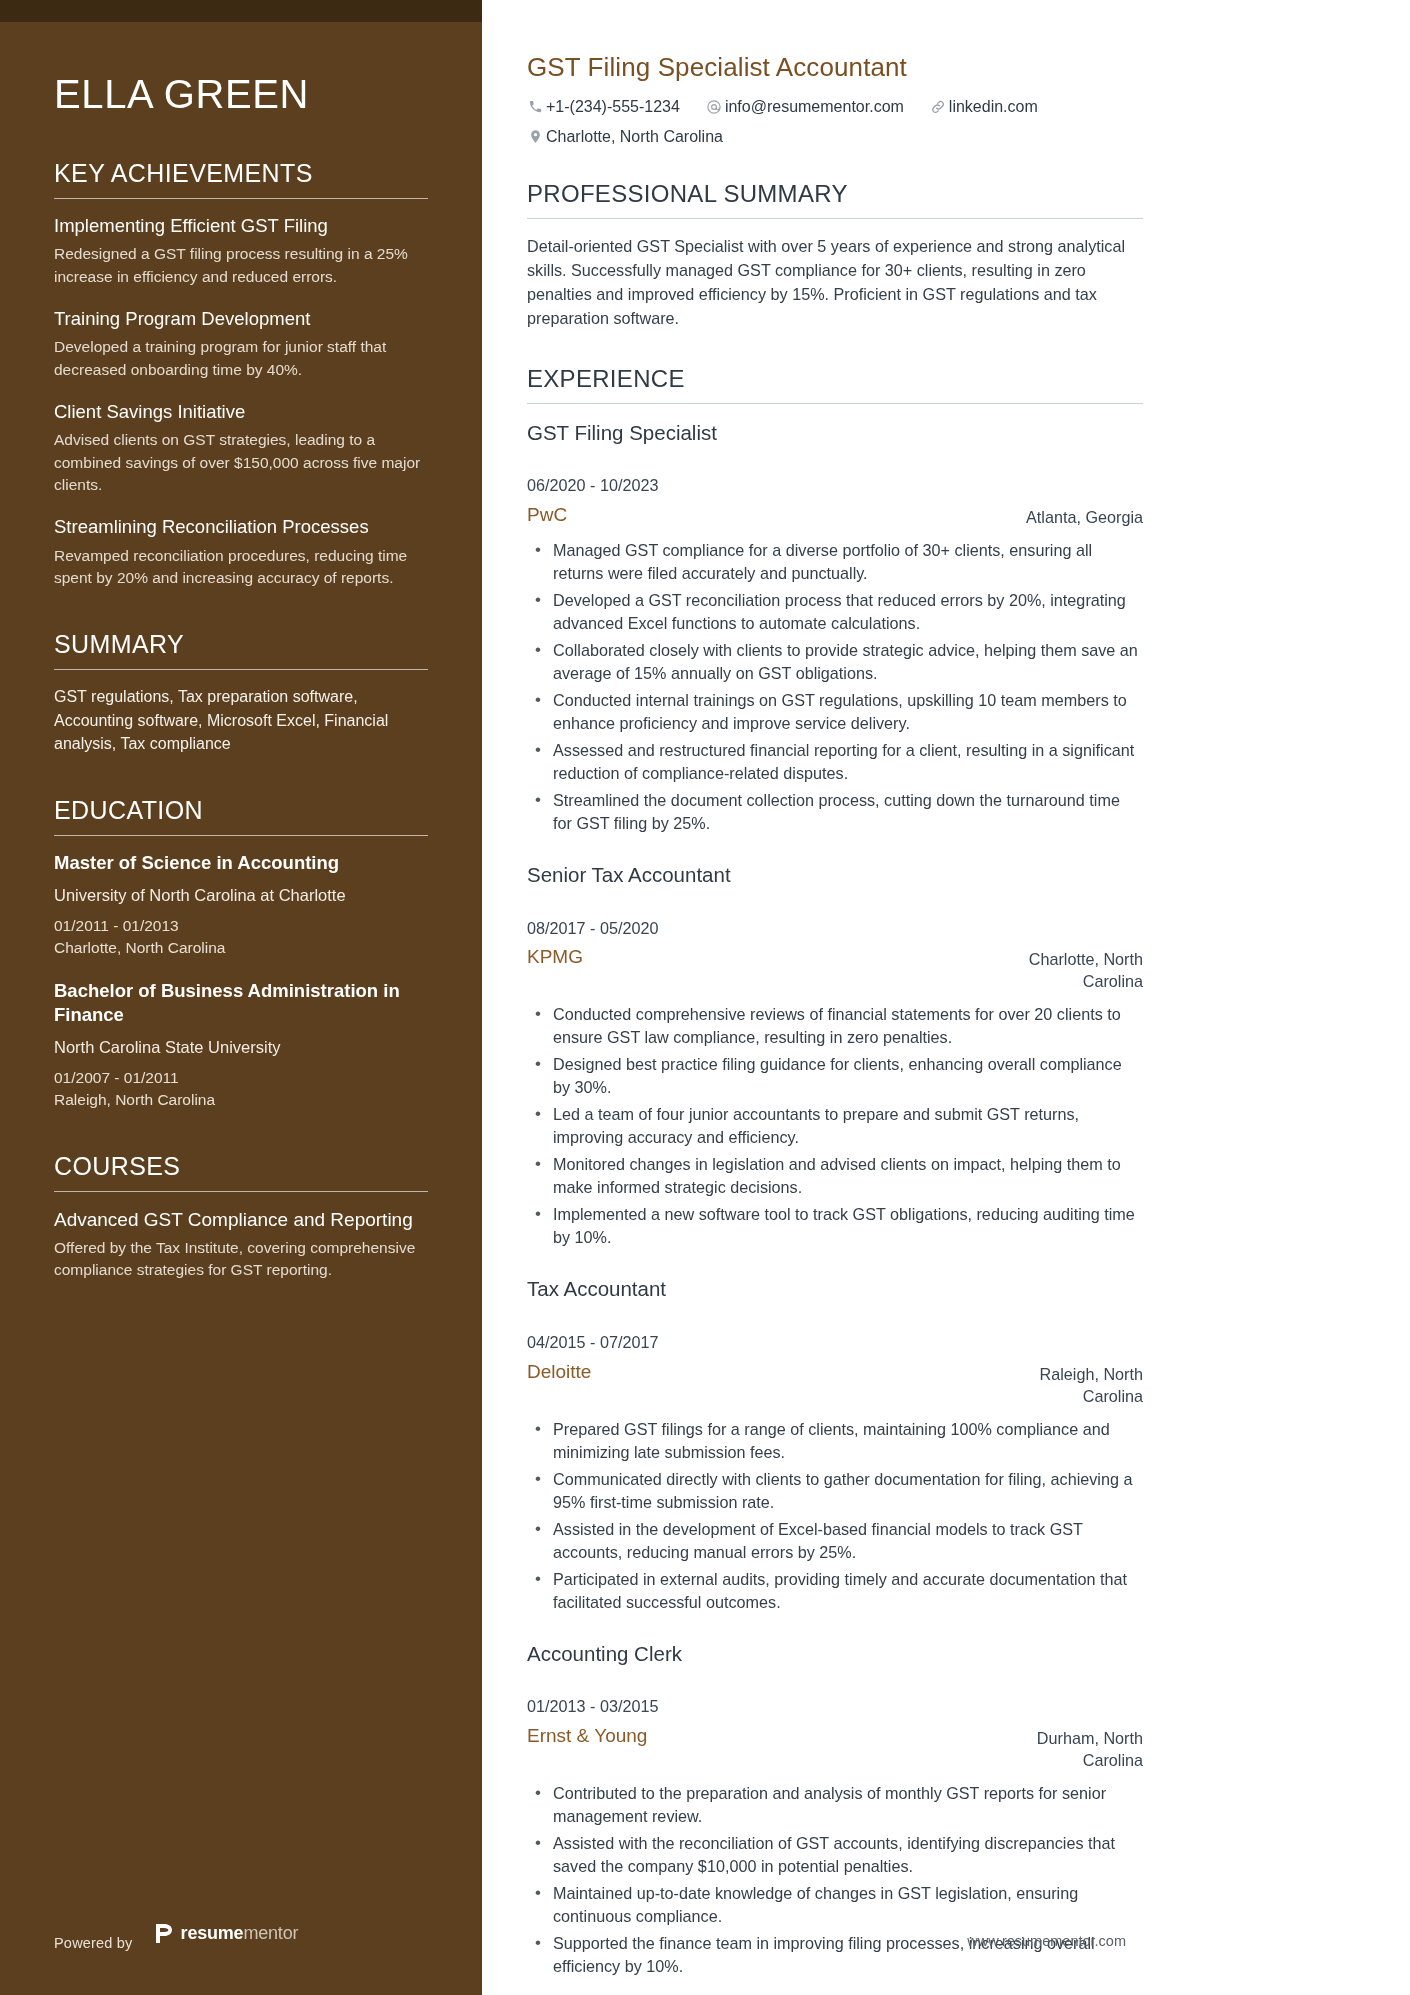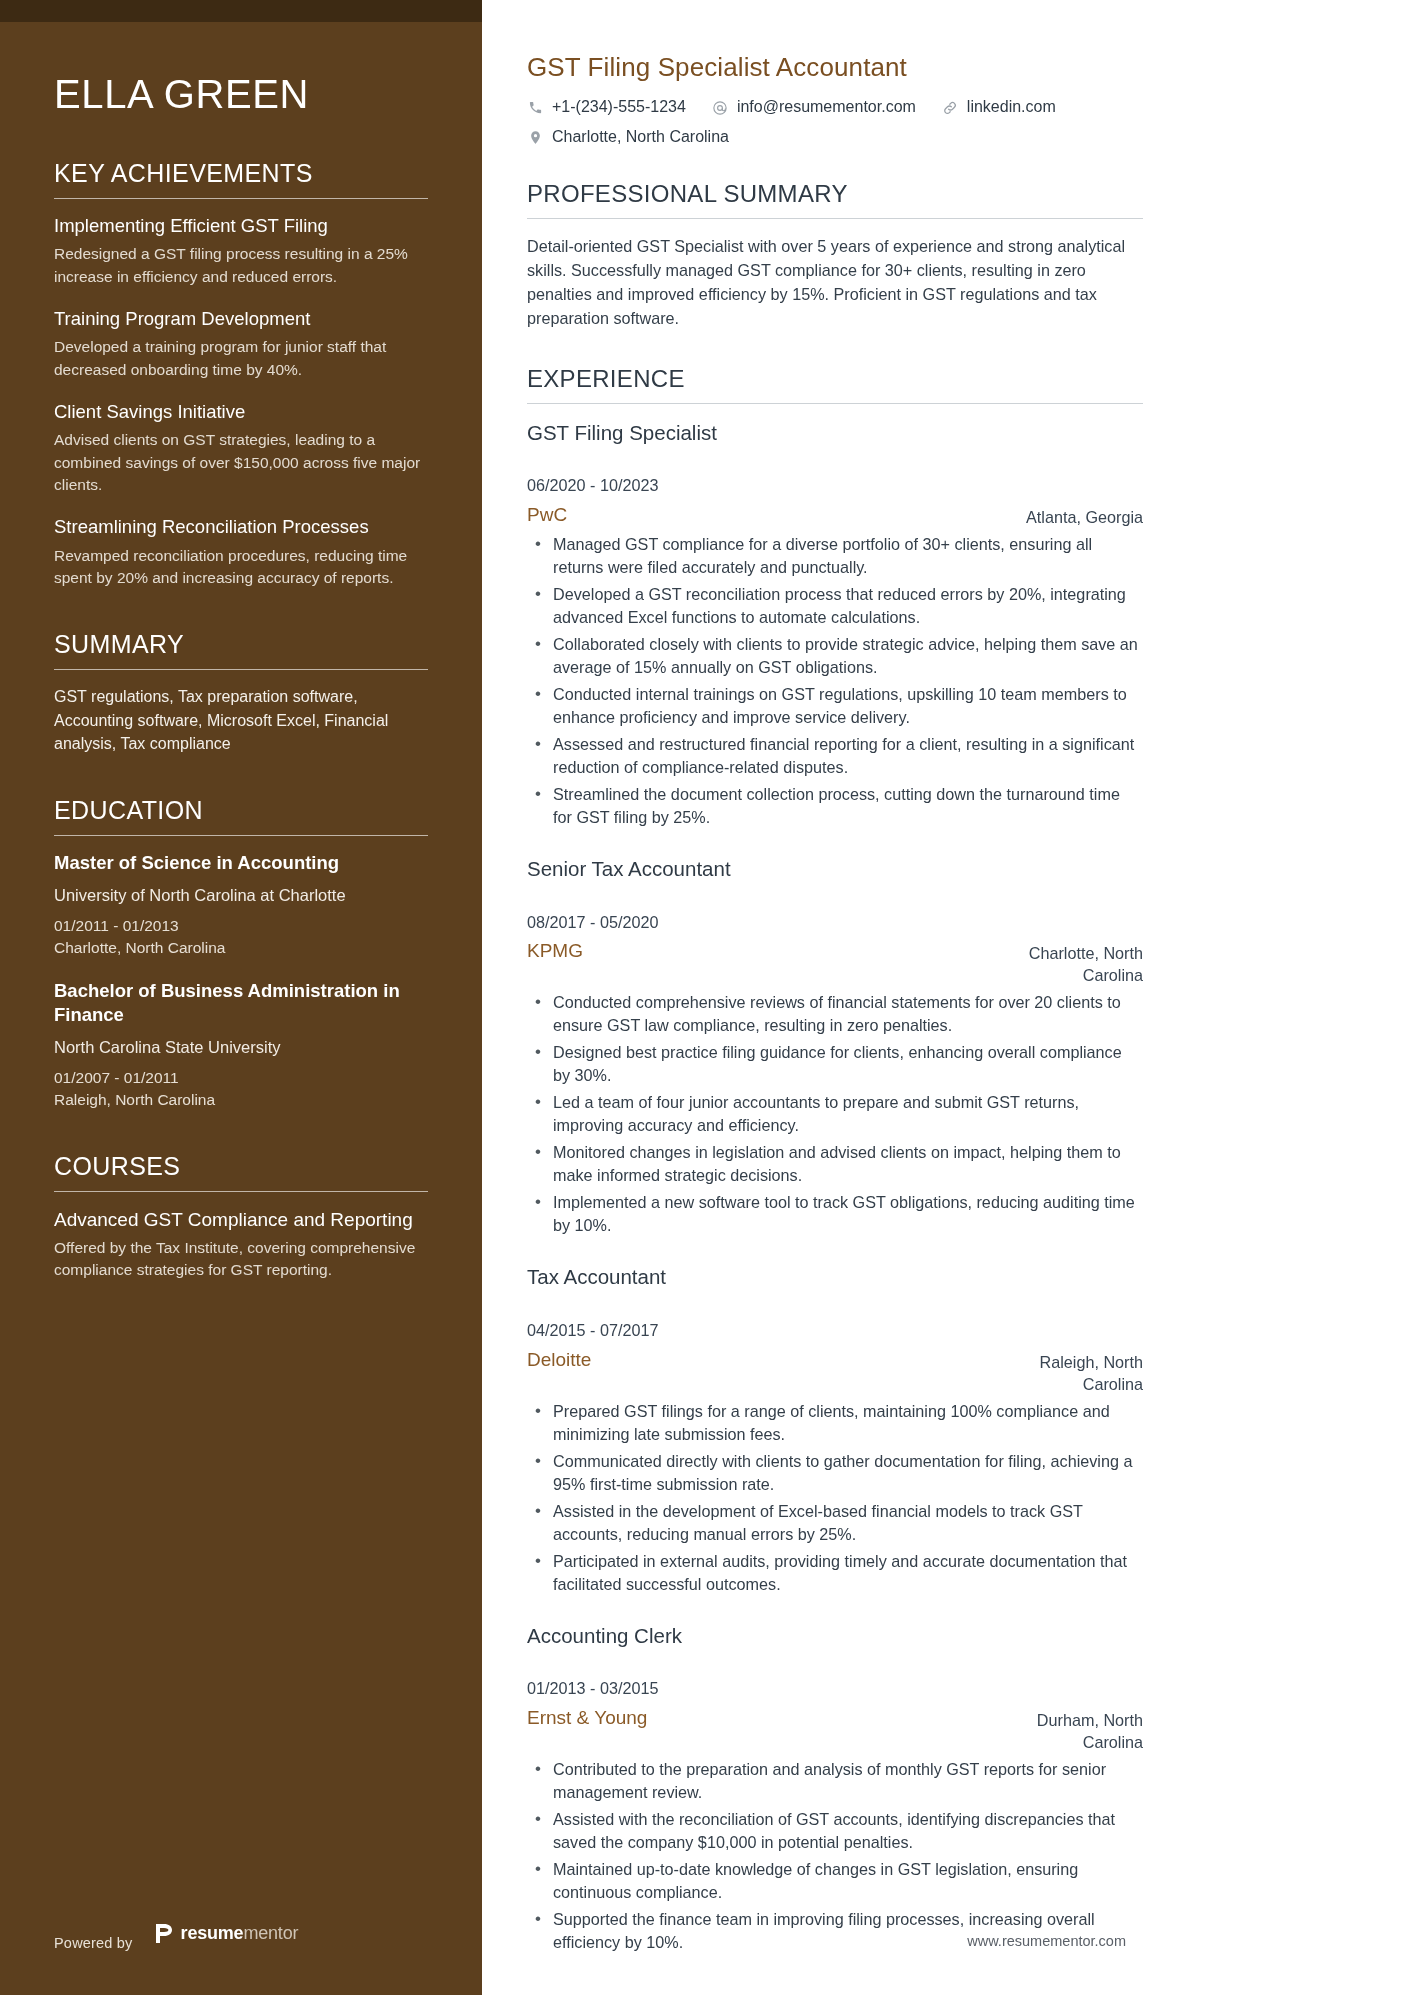--- a/index.html
+++ b/index.html
@@ -166,22 +166,22 @@
     display: flex;
     flex-wrap: wrap;
     align-items: center;
     column-gap: 26px;
     row-gap: 6px;
     font-size: 16px;
     color: #2f3a45;
   }
   .contact-item {
     display: inline-flex;
-    align-items: flex-end;
-    gap: 8px;
+    align-items: flex-start;
+    gap: 2px;
     white-space: nowrap;
   }
   .contact-item .ico {
     width: 17px; height: 17px;
     display: inline-flex;
     align-items: center;
     justify-content: center;
     color: #9aa1a8;
     flex: 0 0 17px;
   }
@@ -237,21 +237,21 @@
   .exp-location {
     font-size: 16.2px;
     color: #394552;
     line-height: 1.36;
     text-align: right;
     max-width: 165px;
     padding-top: 3px;
   }
   .bullets {
     list-style: none;
-    margin-top: 5px;
+    margin-top: 11px;
   }
   .bullets li {
     position: relative;
     padding-left: 26px;
     font-size: 16.2px;
     line-height: 1.42;
     color: #343f4a;
     margin-bottom: 4px;
   }
   .bullets li::before {

